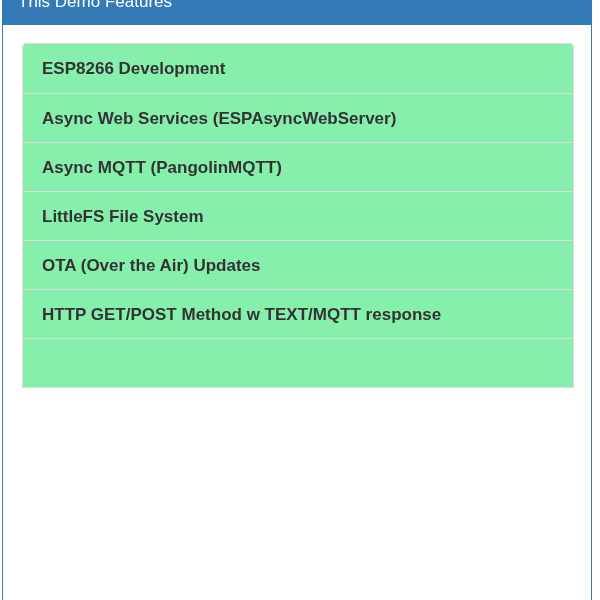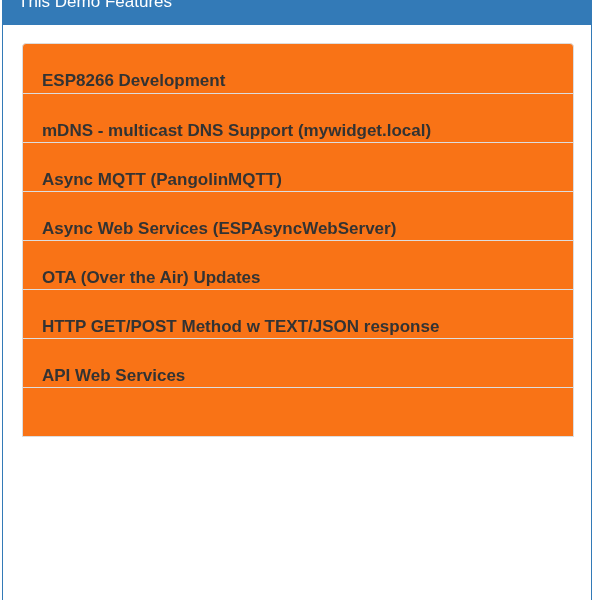--- a/index.html
+++ b/index.html
@@ -38,24 +38,24 @@
   .list-group {
     margin: 0;
     padding: 0;
     width: 552px;
   }
   .list-group-item {
     display: block;
     position: relative;
     height: 50px;
     box-sizing: border-box;
-    padding: 12px 19px;
+    padding: 0 19px;
     border: 1px solid #dddddd;
     margin-bottom: -1px;
-    background: #f97316;
+    background: #86efac;
     font-weight: bold;
     font-size: 17px;
     line-height: 50px;
     color: #333333;
     white-space: nowrap;
   }
   .list-group-item:first-child {
     border-top-left-radius: 4px;
     border-top-right-radius: 4px;
     height: 51px;
@@ -64,22 +64,21 @@
 </head>
 <body>
 
 <div class="panel">
   <div class="panel-heading">
     <span>This Demo Features</span>
   </div>
   <div class="panel-body">
     <ul class="list-group">
       <li class="list-group-item"><span>ESP8266 Development</span></li>
-      <li class="list-group-item"><span>mDNS - multicast DNS Support (mywidget.local)</span></li>
+      <li class="list-group-item"><span>Async Web Services (ESPAsyncWebServer)</span></li>
       <li class="list-group-item"><span>Async MQTT (PangolinMQTT)</span></li>
-      <li class="list-group-item"><span>Async Web Services (ESPAsyncWebServer)</span></li>
+      <li class="list-group-item"><span>LittleFS File System</span></li>
       <li class="list-group-item"><span>OTA (Over the Air) Updates</span></li>
-      <li class="list-group-item"><span>HTTP GET/POST Method w TEXT/JSON response</span></li>
-      <li class="list-group-item"><span>API Web Services</span></li>
+      <li class="list-group-item"><span>HTTP GET/POST Method w TEXT/MQTT response</span></li>
       <li class="list-group-item"><span></span></li>
     </ul>
   </div>
 </div>
 
 </body></html>

